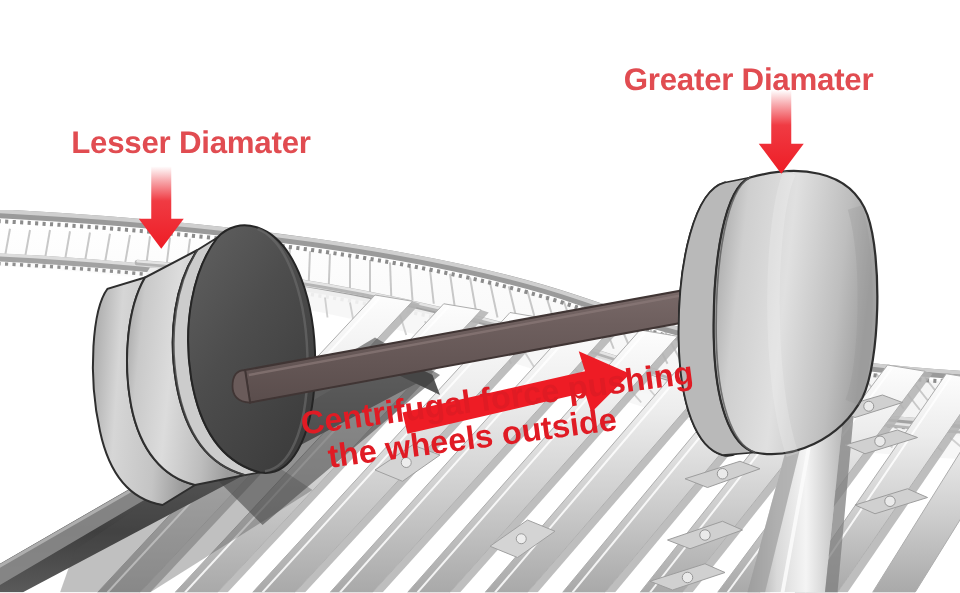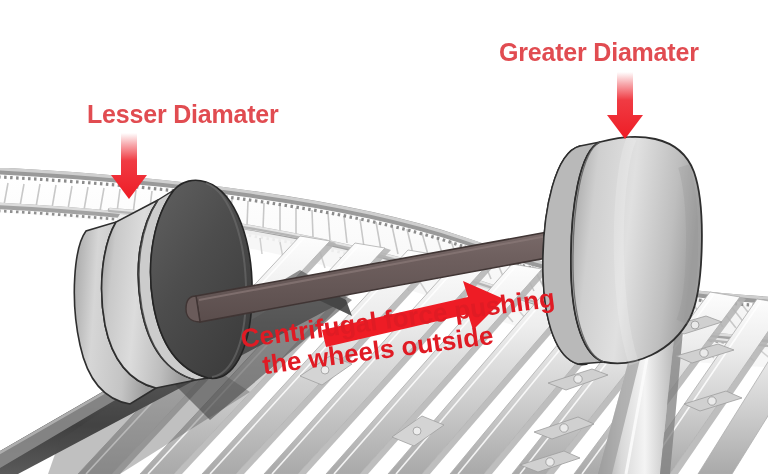--- a/index.html
+++ b/index.html
@@ -16,24 +16,23 @@
     font-family:"Liberation Sans",sans-serif;
     font-weight:bold;
     white-space:nowrap;
     letter-spacing:-0.2px;
     user-select:none;
   }
   #lbl-lesser{
     left:57px; top:100px;
     font-size:25px;
     color:#e14c51;
-    margin-left:30px;
   }
   #lbl-greater{
-    left:499px; top:38px;
+    left:499px; top:50px;
     font-size:25px;
     color:#e14c51;
   }
   #force-text{
     position:absolute;
     left:239px; top:325px;
     width:330px;
     transform:rotate(-7.5deg);
     transform-origin:0 0;
     font-family:"Liberation Sans",sans-serif;

